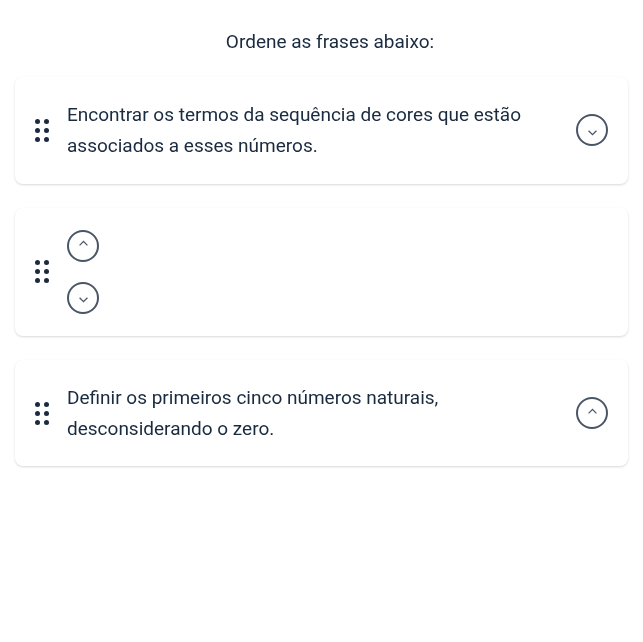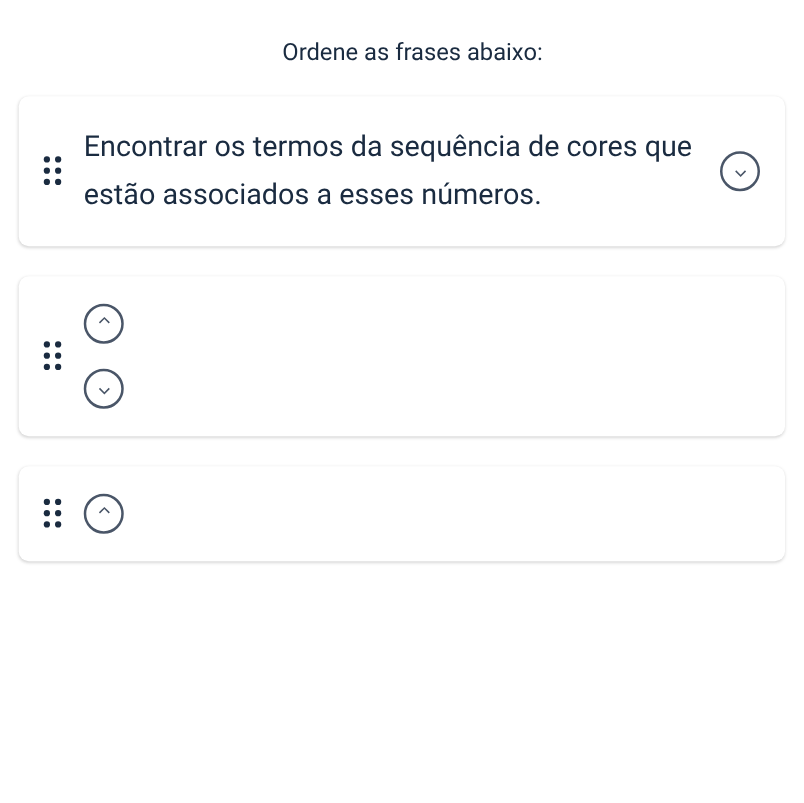--- a/index.html
+++ b/index.html
@@ -50,21 +50,21 @@
     }
     .drag-handle span {
       width: 5px;
       height: 5px;
       background: #1a2b40;
       border-radius: 50%;
     }
     .card-text {
       flex: 1;
       color: #1a2b40;
-      font-size: 23px;
+      font-size: 19px;
       line-height: 1.65;
       font-weight: 400;
     }
     .arrow-buttons {
       display: flex;
       flex-direction: column;
       gap: 20px;
       flex-shrink: 0;
     }
     .arrow-btn {
@@ -136,20 +136,21 @@
 
   <div class="card">
     <div class="drag-handle">
       <span></span>
         <span></span>
         <span></span>
         <span></span>
         <span></span>
         <span></span>
     </div>
+    <div class="card-text">Definir os primeiros cinco números naturais, desconsiderando o zero.</div>
     <div class="arrow-buttons">
       <button class="arrow-btn">
         <svg viewBox="0 0 24 24">
             <path d="M12 21V6.83l5.59 5.58L19 11l-7-7-7 7 1.41 1.41L12 6.83V21z"></path>
           </svg>
       </button>
     </div>
   </div>
 
 </div>

